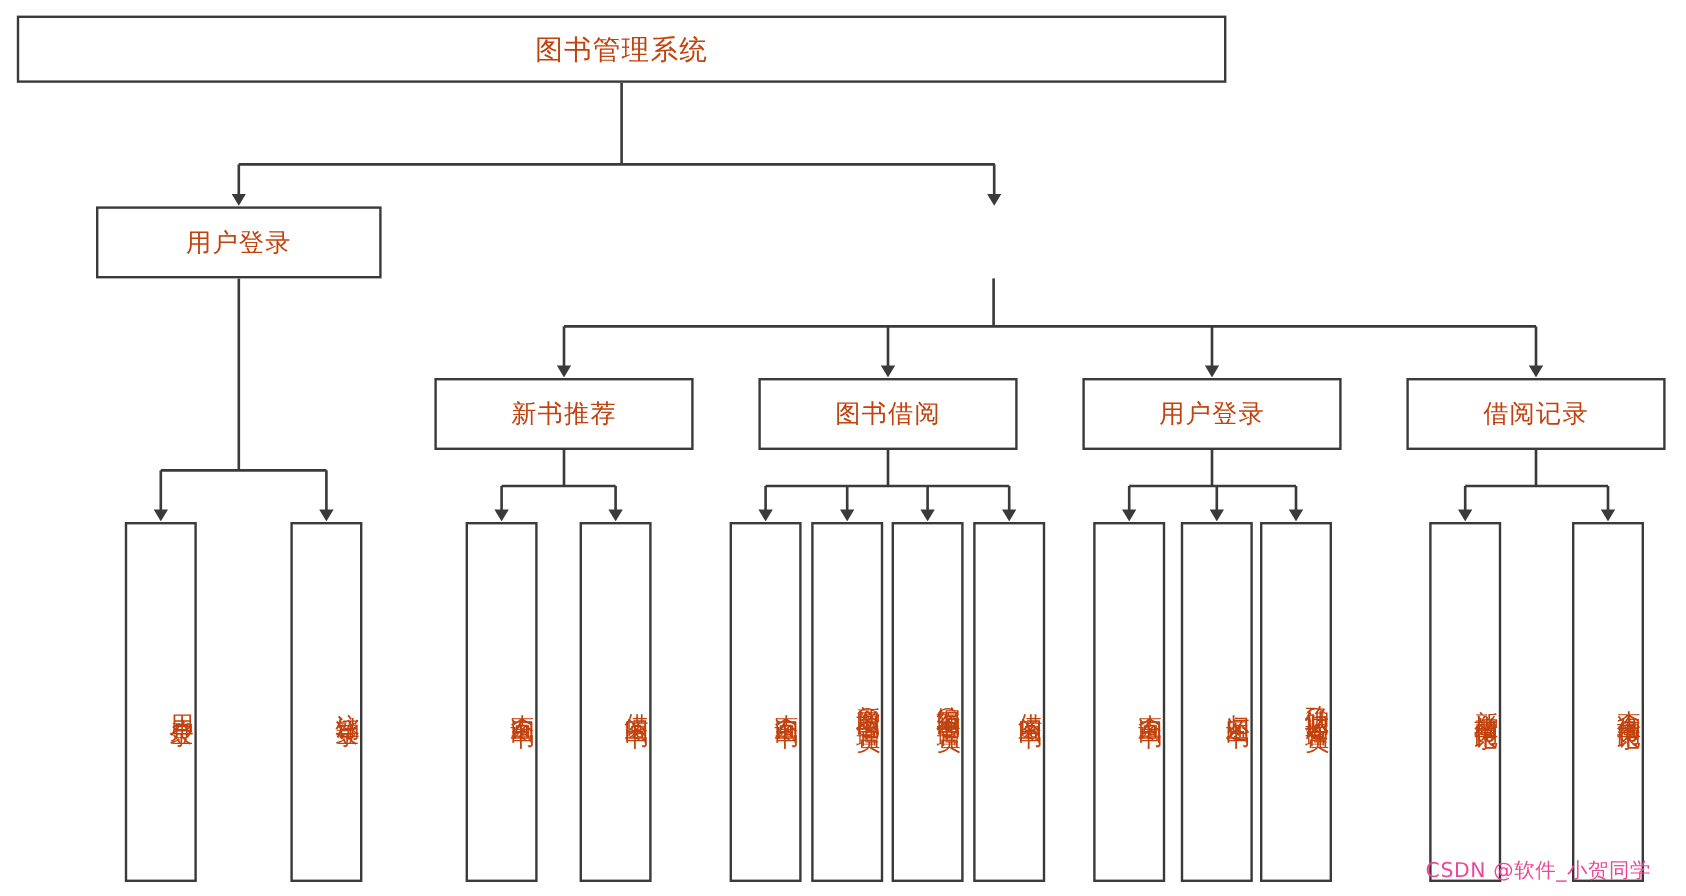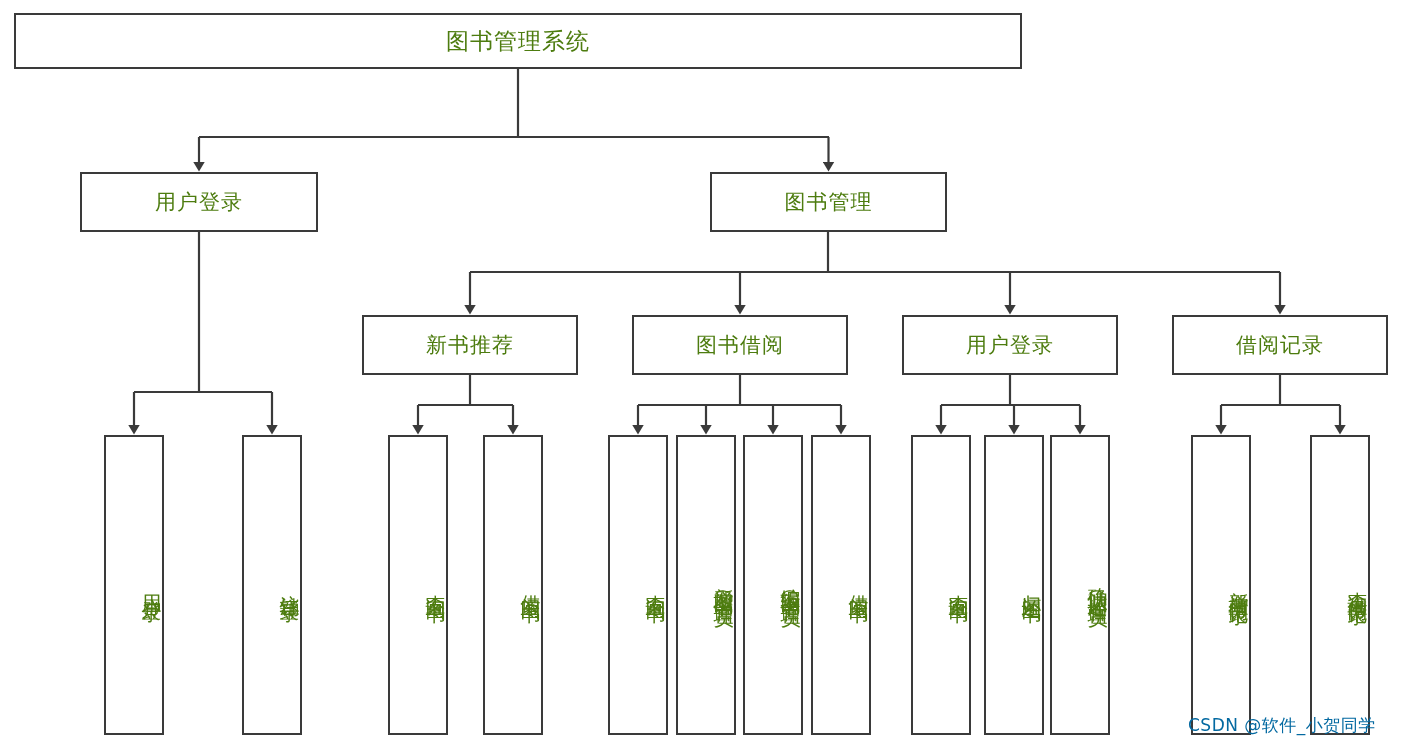--- a/index.html
+++ b/index.html
@@ -27,21 +27,21 @@
     pointer-events: none;
   }
   .node {
     position: absolute;
     box-sizing: border-box;
     border: 2px solid #3a3a3a;
     background: #ffffff;
     display: flex;
     align-items: center;
     justify-content: center;
-    color: #4d7c0f;
+    color: #c2410c;
   }
   .node.h {
     font-size: 21px;
     letter-spacing: 1px;
   }
   .node.v {
     writing-mode: vertical-rl;
     text-orientation: upright;
     font-size: 20px;
     letter-spacing: 3px;
@@ -54,21 +54,21 @@
     writing-mode: vertical-rl;
     text-orientation: upright;
     white-space: nowrap;
   }
   .node.root {
     font-size: 23px;
   }
   .watermark {
     position: absolute;
     font-size: 17px;
-    color: #0369a1;
+    color: #ec4899;
     white-space: nowrap;
     letter-spacing: 0.5px;
   }
 </style>
 </head>
 <body>
 
 <div id="canvas">
 
   <svg id="edges" viewBox="0 0 1405 747">
@@ -113,23 +113,20 @@
         <path d="M1340,405 L1340,426" marker-end="url(#arrow)"></path>
       </g>
   </svg>
 
   <div class="node h root" style="left: 14px; top: 13px; width: 1008px; height: 56px;">
       <span>图书管理系统</span>
     </div>
 
   <div class="node h" style="left: 80px; top: 172px; width: 238px; height: 60px;">
       <span>用户登录</span>
-    </div>
-  <div class="node h" style="left: 710px; top: 172px; width: 237px; height: 60px;">
-      <span>图书管理</span>
     </div>
 
   <div class="node h" style="left: 632px; top: 315px; width: 216px; height: 60px;">
       <span>图书借阅</span>
     </div>
   <div class="node h" style="left: 362px; top: 315px; width: 216px; height: 60px;">
       <span>新书推荐</span>
     </div>
   <div class="node h" style="left: 902px; top: 315px; width: 216px; height: 60px;">
       <span>用户登录</span>

